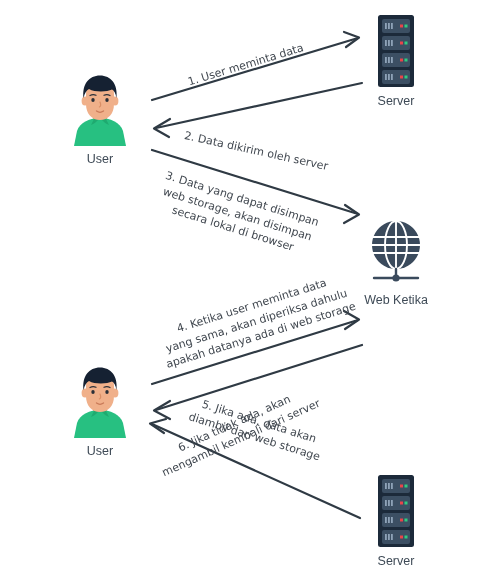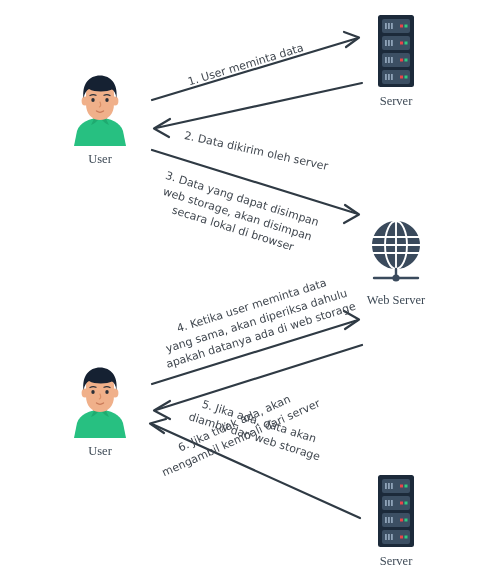--- a/index.html
+++ b/index.html
@@ -10,21 +10,21 @@
     overflow:hidden;
     position:relative;
   }
   .canvas{position:absolute;left:0;top:0;width:499px;height:576px;}
   svg.layer{position:absolute;left:0;top:0;width:499px;height:576px;}
 
   
   .node{position:absolute;display:flex;flex-direction:column;align-items:center;}
   .node-label{
     font-size:12.5px;color:#3e4a56;margin-top:6px;
-    font-family:Liberation Serif, serif;white-space:nowrap;
+    font-family:Liberation Sans, sans-serif;white-space:nowrap;
   }
 
   
   .msg{
     position:absolute;
     font-size:11px;
     color:#40474f;
     line-height:1.42;
     white-space:nowrap;
     font-family:"DejaVu Sans", sans-serif;
@@ -150,21 +150,21 @@
         <line x1="9" y1="18" x2="55" y2="18"></line>
         <line x1="8" y1="34" x2="56" y2="34"></line>
         <line x1="8" y1="26" x2="56" y2="26"></line>
       </g>
       <g stroke="#3a4a5c" stroke-width="2.4" fill="none" stroke-linecap="round">
         <line x1="32" y1="50" x2="32" y2="59"></line>
         <line x1="10" y1="59" x2="54" y2="59"></line>
       </g>
       <circle cx="32" cy="59" r="3.6" fill="#3a4a5c"></circle>
     </svg>
-    <div class="node-label">Web Server</div>
+    <div class="node-label">Web Ketika</div>
   </div>
 
   <div class="node" style="left:63px;top:366px;width:74px;">
     <svg width="60" height="72" viewBox="0 0 60 72">
       <path d="M23 40 h14 v12 h-14 z" fill="#e3a079"></path>
       <path d="M30 44 C20 44 10 48 7 57 L4 72 L56 72 L53 57 C50 48 40 44 30 44 Z" fill="#27c081"></path>
       <path d="M30 44 C26 48 24 50 21 51 L24 45 Z" fill="#1faa70"></path>
       <path d="M30 44 C34 48 36 50 39 51 L36 45 Z" fill="#1faa70"></path>
       <ellipse cx="15" cy="27" rx="3.4" ry="4.6" fill="#f0b08a"></ellipse>
       <ellipse cx="45" cy="27" rx="3.4" ry="4.6" fill="#f0b08a"></ellipse>

